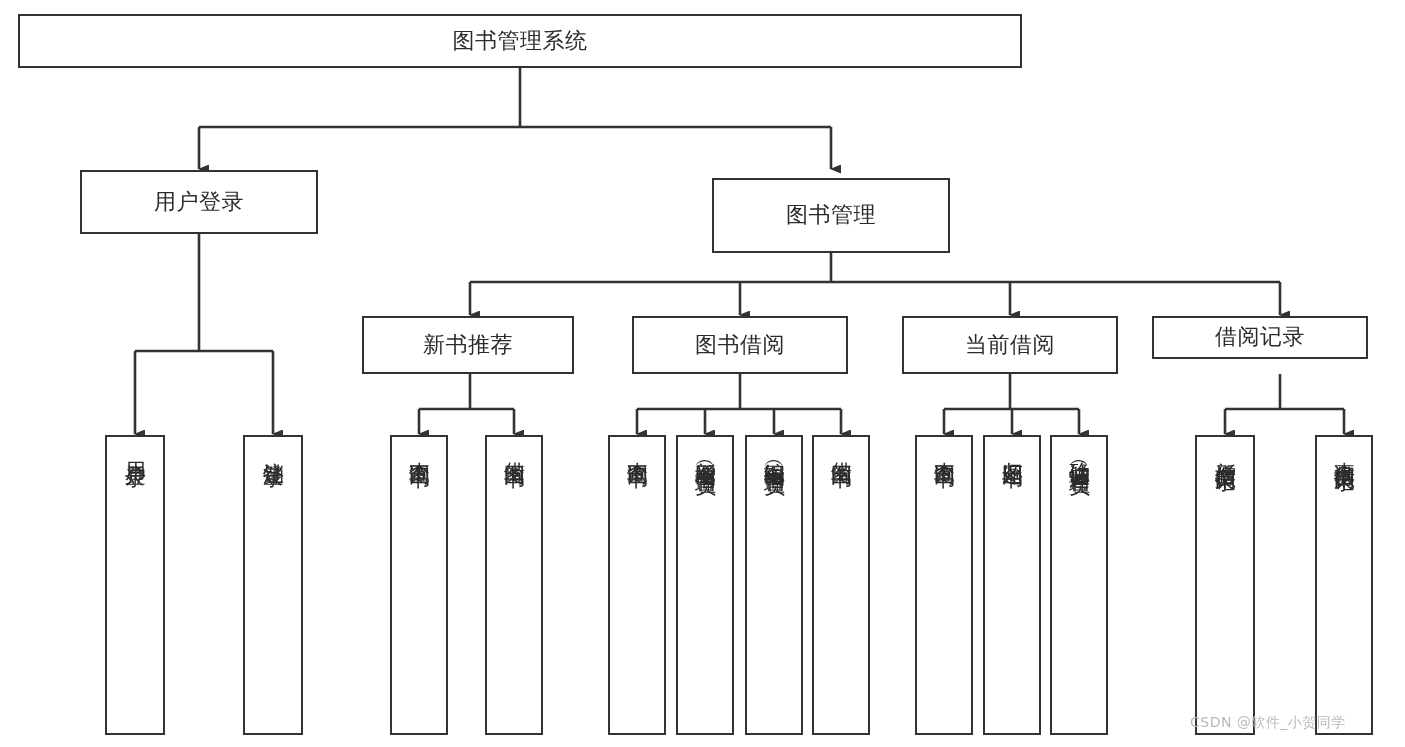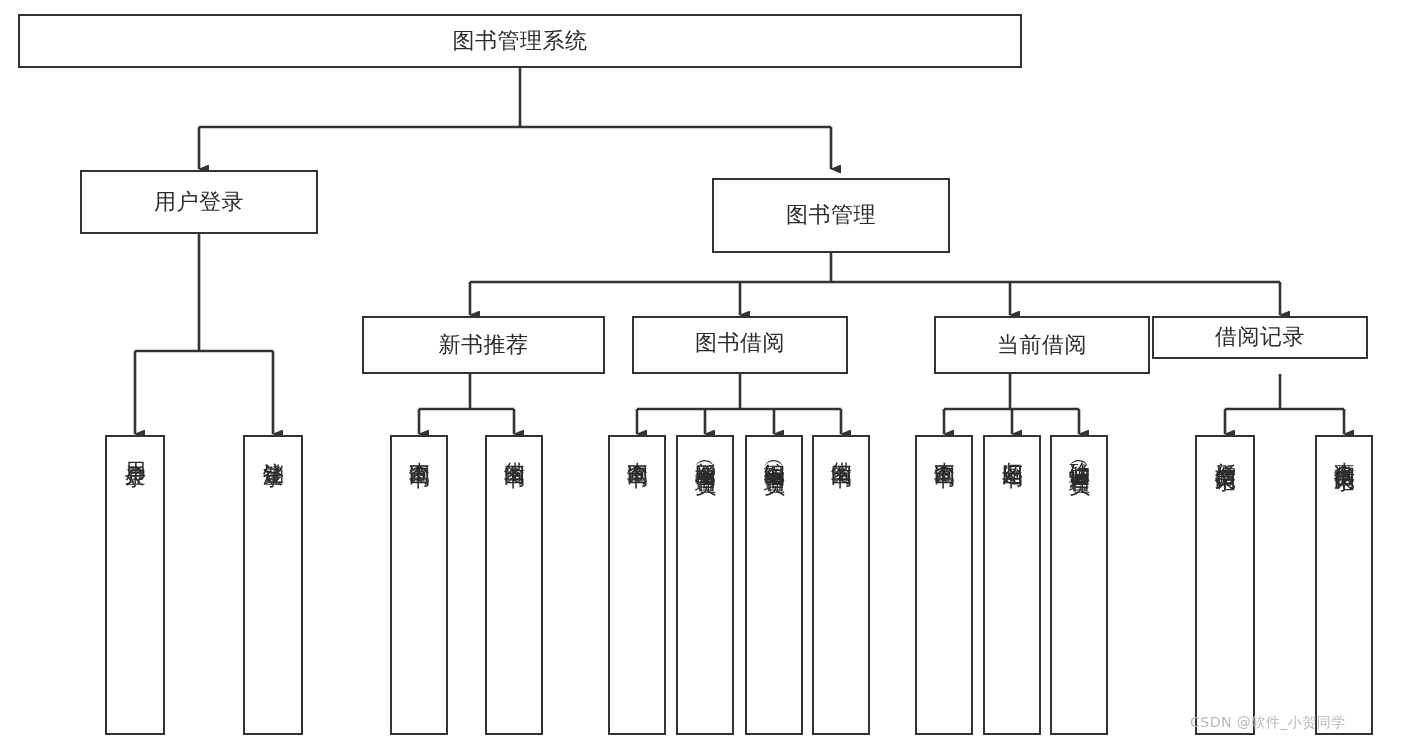--- a/index.html
+++ b/index.html
@@ -109,27 +109,27 @@
   <div id="nodes">
       <div class="node horiz" style="left: 18px; top: 14px; width: 1004px; height: 54px;">
         <span>图书管理系统</span>
       </div>
       <div class="node horiz" style="left: 80px; top: 170px; width: 238px; height: 64px;">
         <span>用户登录</span>
       </div>
       <div class="node horiz" style="left: 712px; top: 178px; width: 238px; height: 75px;">
         <span>图书管理</span>
       </div>
-      <div class="node horiz" style="left: 362px; top: 316px; width: 243px; height: 58px;">
+      <div class="node horiz" style="left: 362px; top: 316px; width: 212px; height: 58px;">
         <span>新书推荐</span>
       </div>
-      <div class="node horiz" style="left: 632px; top: 316px; width: 216px; height: 58px; font-family: Liberation Mono, monospace;">
+      <div class="node horiz" style="left: 632px; top: 316px; width: 216px; height: 58px;">
         <span>图书借阅</span>
       </div>
-      <div class="node horiz" style="left: 902px; top: 316px; width: 216px; height: 58px; margin-left: 32px;">
+      <div class="node horiz" style="left: 902px; top: 316px; width: 216px; height: 58px;">
         <span>当前借阅</span>
       </div>
       <div class="node horiz" style="left: 1152px; top: 316px; width: 216px; height: 43px;">
         <span>借阅记录</span>
       </div>
       <div class="node vert" style="left: 105px; top: 435px; width: 60px; height: 300px;">
         <span class="vlabel">用户登录</span>
       </div>
       <div class="node vert" style="left: 243px; top: 435px; width: 60px; height: 300px;">
         <span class="vlabel">注销登录</span>

